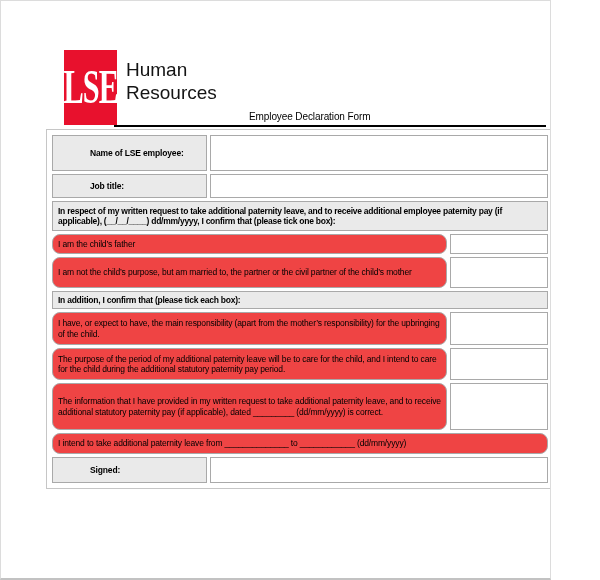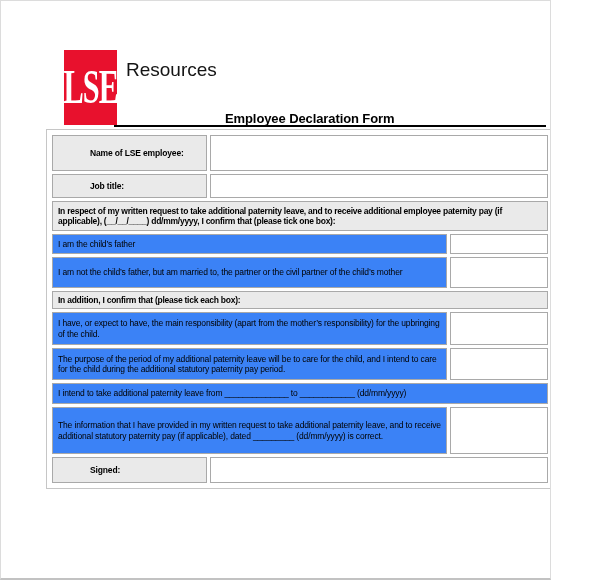--- a/index.html
+++ b/index.html
@@ -17,54 +17,55 @@
   .logo-letters{
     font-family:"Liberation Serif",serif;font-weight:bold;
     font-size:33px;letter-spacing:-1px;color:#fff;
     transform:scaleY(1.45) scaleX(0.92);line-height:1;
   }
   .brand-name{
     position:absolute;left:125px;top:57px;
     font-size:19px;line-height:23px;color:#141414;letter-spacing:0;
   }
   .form-title{
-    position:absolute;left:224px;top:110px;
-    font-size:13px;font-weight:bold;letter-spacing:-0.1px;
+    position:absolute;left:248px;top:110px;
+    font-size:10px;font-weight:normal;letter-spacing:-0.1px;
   }
   .title-rule{
     position:absolute;left:113px;top:124px;width:432px;height:2px;background:#000;
   }
   
   .tbl-wrap{
     position:absolute;left:45px;top:128px;width:508px;box-sizing:border-box;
     border:1px solid #c6c6c6;padding:2px;background:#fff;
   }
   table.decl{
     width:100%;border-collapse:separate;border-spacing:3px;table-layout:fixed;
   }
   td{
     border:1px solid #a9a9a9;vertical-align:middle;
     font-size:8.5px;line-height:10.5px;letter-spacing:-0.15px;
     padding:2px 5px;word-wrap:break-word;
   }
   td.lab{background:#eaeaea;font-weight:bold;padding-left:37px;}
   td.sect{background:#eaeaea;font-weight:bold;letter-spacing:-0.25px;}
   td.inp{background:#fff;}
-  td.stmt{background:#3b82f6;}
+  td.stmt{background:#ef4444;border-radius:8px;}
   td.tick{background:#fff;}
 </style>
 </head>
 <body>
 
 <div class="page">
 
   <div class="logo" style="background: rgb(232, 17, 45);">
     <span class="logo-letters">LSE</span>
   </div>
   <div class="brand-name">
+    <div>Human</div>
     <div>Resources</div>
   </div>
   <div class="form-title">Employee Declaration Form</div>
   <div class="title-rule"></div>
 
   <div class="tbl-wrap">
     <table class="decl">
       <colgroup>
           <col style="width:155px">
           <col>
@@ -86,45 +87,45 @@
       <tr style="height:30px">
         <td class="sect" colspan="3">In respect of my written request to take additional paternity leave, and to receive additional employee paternity pay (if applicable), (__/__/____) dd/mm/yyyy, I confirm that (please tick one box):</td>
       </tr>
 
       <tr style="height:20px">
         <td class="stmt" colspan="2">I am the child’s father</td>
         <td class="tick"></td>
       </tr>
 
       <tr style="height:31px">
-        <td class="stmt" colspan="2">I am not the child’s father, but am married to, the partner or the civil partner of the child’s mother</td>
+        <td class="stmt" colspan="2">I am not the child’s purpose, but am married to, the partner or the civil partner of the child’s mother</td>
         <td class="tick"></td>
       </tr>
 
       <tr style="height:18px">
         <td class="sect" colspan="3">In addition, I confirm that (please tick each box):</td>
       </tr>
 
       <tr style="height:33px">
         <td class="stmt" colspan="2">I have, or expect to have, the main responsibility (apart from the mother’s responsibility) for the upbringing of the child.</td>
         <td class="tick"></td>
       </tr>
 
       <tr style="height:32px">
         <td class="stmt" colspan="2">The purpose of the period of my additional paternity leave will be to care for the child, and I intend to care for the child during the additional statutory paternity pay period.</td>
         <td class="tick"></td>
       </tr>
 
-      <tr style="height:21px">
-        <td class="stmt" colspan="3">I intend to take additional paternity leave from ______________ to ____________ (dd/mm/yyyy)</td>
-      </tr>
-
       <tr style="height:47px">
         <td class="stmt" colspan="2">The information that I have provided in my written request to take additional paternity leave, and to receive additional statutory paternity pay (if applicable), dated _________ (dd/mm/yyyy) is correct.</td>
         <td class="tick"></td>
+      </tr>
+
+      <tr style="height:21px">
+        <td class="stmt" colspan="3">I intend to take additional paternity leave from ______________ to ____________ (dd/mm/yyyy)</td>
       </tr>
 
       <tr style="height:26px">
         <td class="lab">Signed:</td>
         <td class="inp" colspan="2"></td>
       </tr>
 
     </tbody>
       </table>
   </div>

